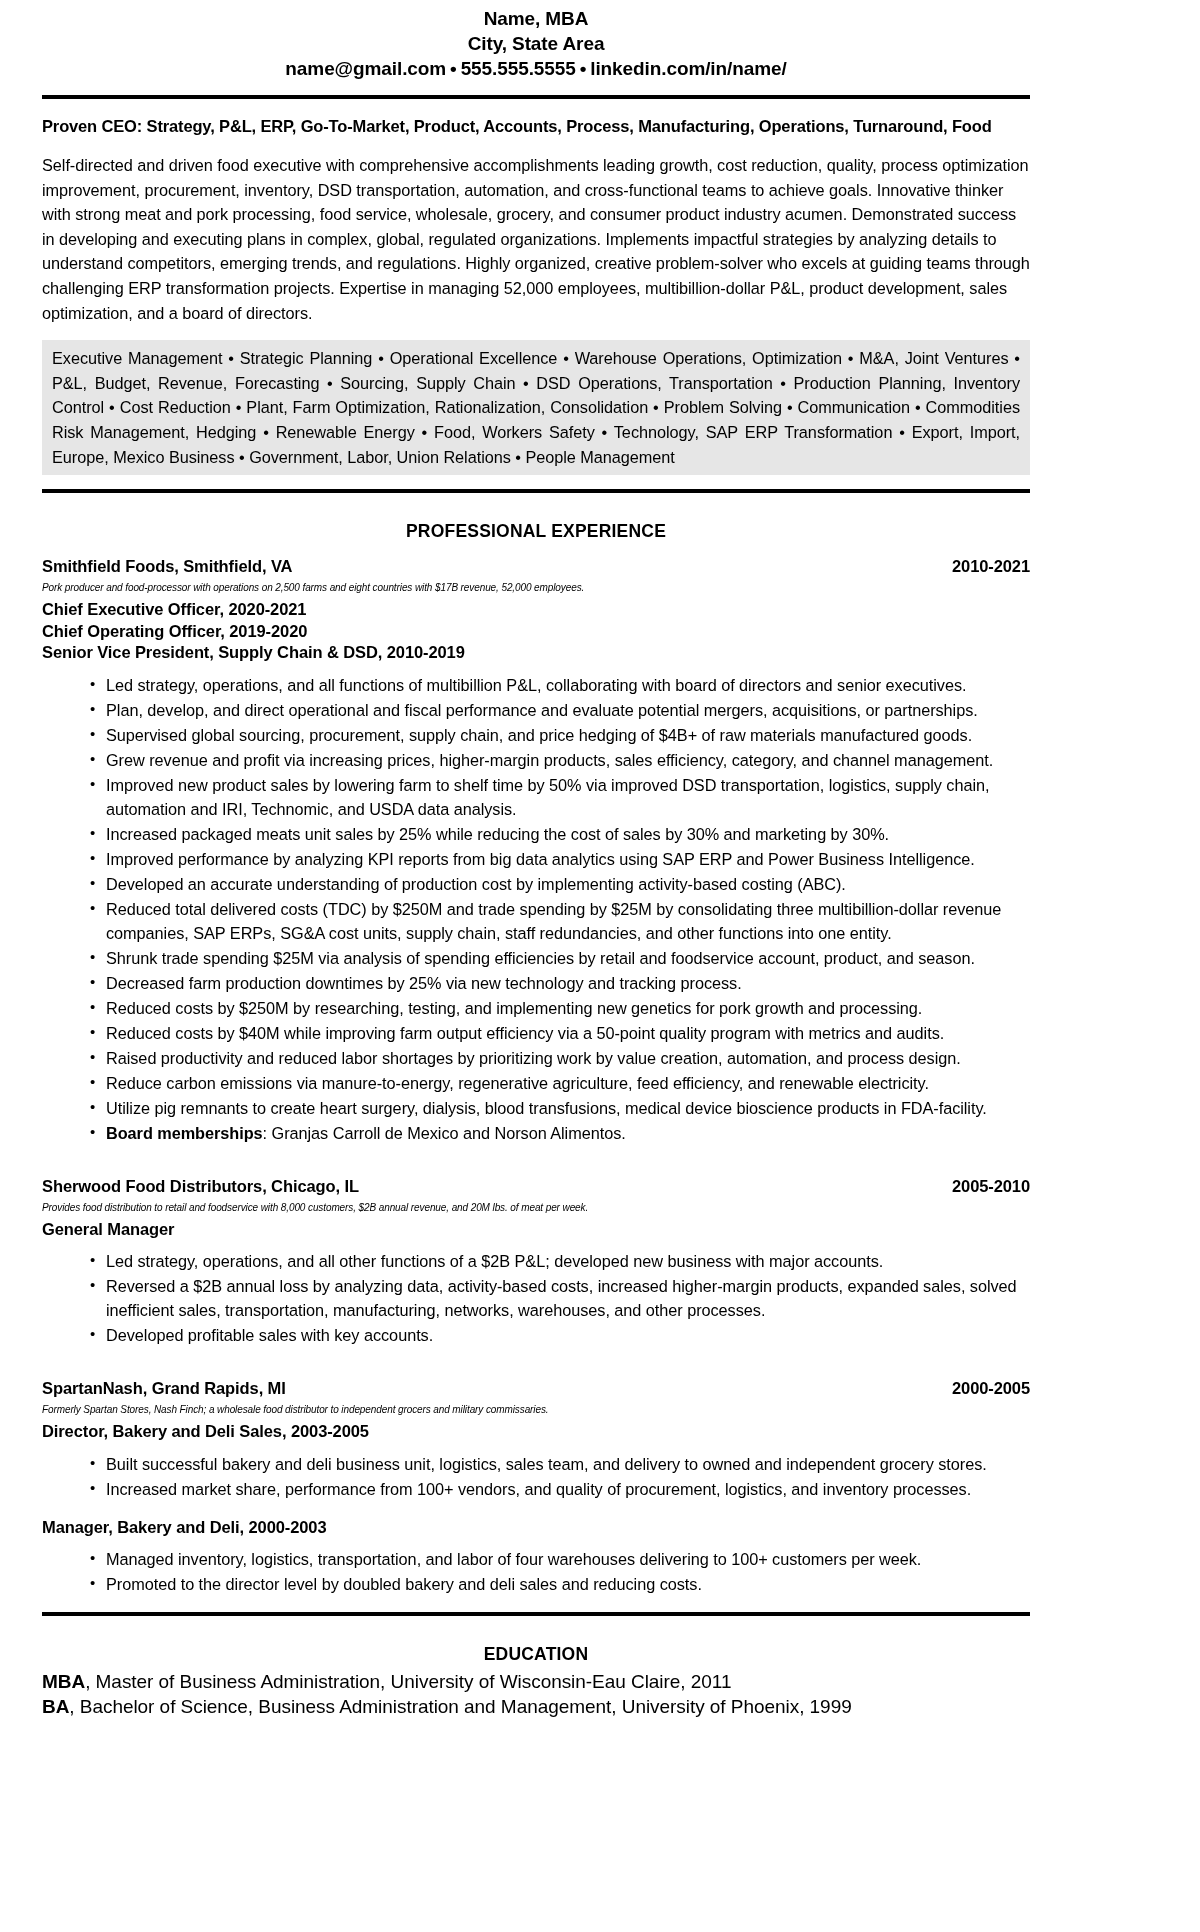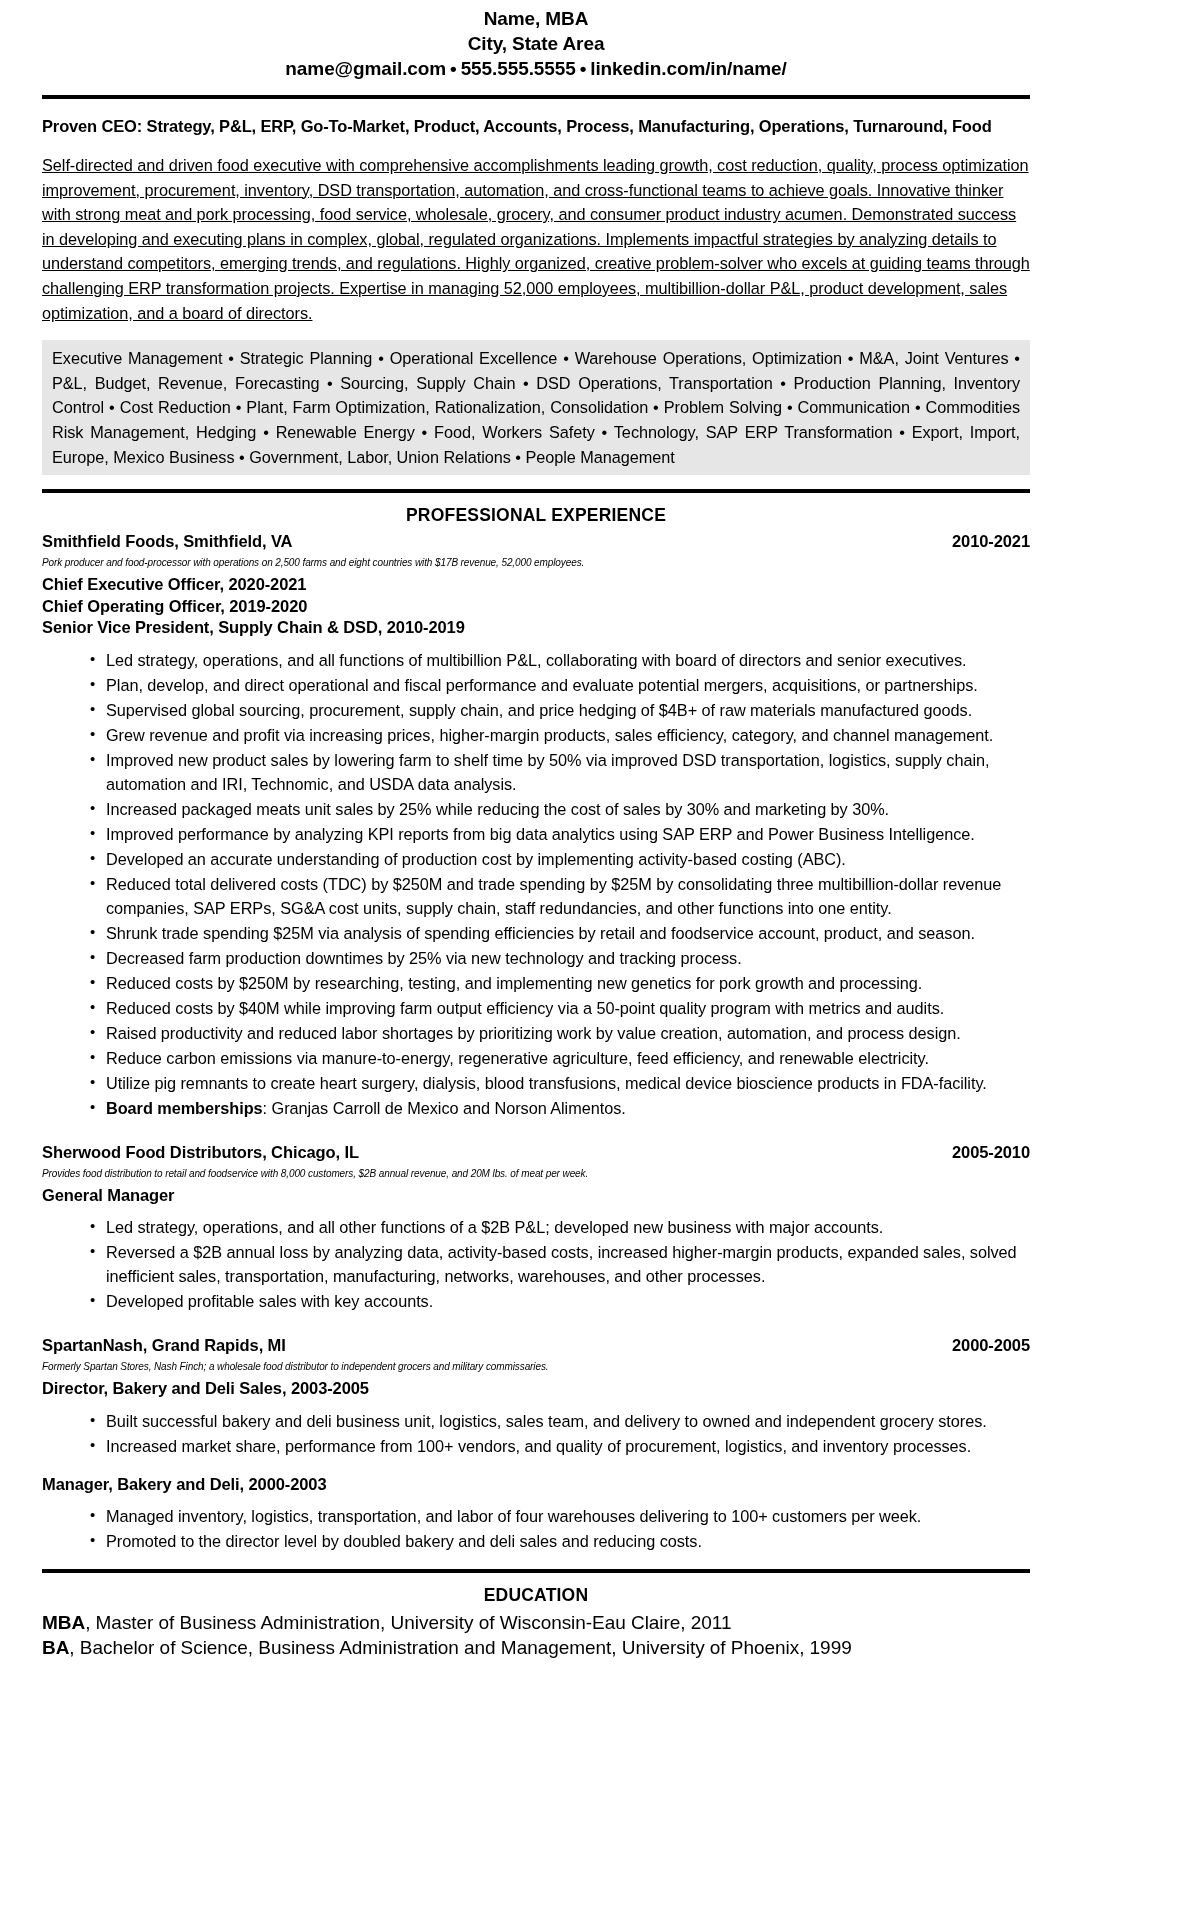--- a/index.html
+++ b/index.html
@@ -55,47 +55,46 @@
     letter-spacing: -0.15px;
   }
 
   
   .summary {
     font-size: 16.3px;
     line-height: 24.6px;
     margin-top: 16px;
     text-align: left;
     letter-spacing: -0.05px;
-    text-decoration: underline;
   }
 
   
   .compbox {
     background: #e6e6e6;
     font-size: 16.3px;
     line-height: 24.6px;
     padding: 6px 10px 6px 10px;
     margin-top: 15px;
     text-align: justify;
     text-justify: inter-word;
     letter-spacing: -0.05px;
   }
 
   
   .sec-title {
     text-align: center;
     font-weight: bold;
     font-size: 17.5px;
     letter-spacing: 0.2px;
-    margin-top: 12px;
+    margin-top: 28px;
     margin-bottom: 4px;
   }
 
   
-  .job { margin-top: 5px; }
+  .job { margin-top: 14px; }
   .job:first-of-type { margin-top: 10px; }
   .job-head {
     display: flex;
     justify-content: space-between;
     align-items: baseline;
     font-weight: bold;
     font-size: 16.5px;
     line-height: 21px;
   }
   .job-company { letter-spacing: -0.1px; }

